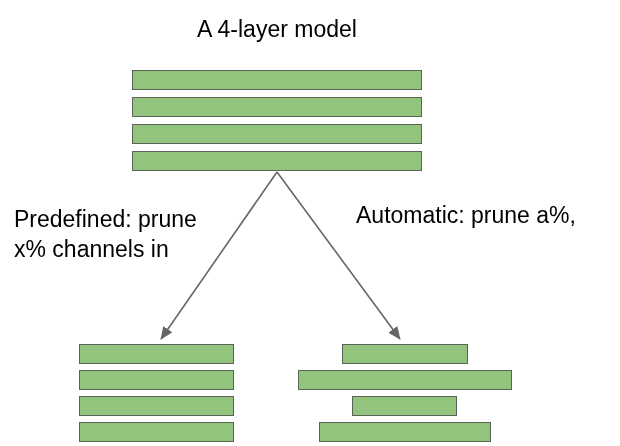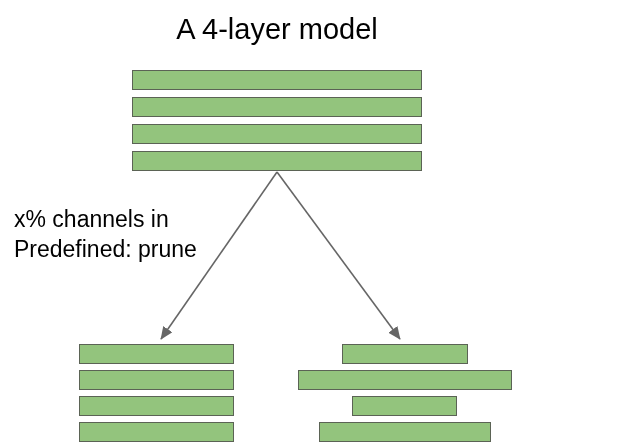--- a/index.html
+++ b/index.html
@@ -15,21 +15,21 @@
     font-family: "Liberation Sans", sans-serif;
     color: #000000;
     overflow: hidden;
   }
   .diagram-title {
     position: absolute;
     left: 132px;
     top: 14px;
     width: 290px;
     text-align: center;
-    font-size: 29px;
+    font-size: 23px;
     line-height: 30px;
     white-space: pre;
   }
   .branch-label {
     position: absolute;
     font-size: 23px;
     line-height: 30px;
   }
   .branch-label .label-line {
     white-space: pre;
@@ -69,25 +69,26 @@
     <defs>
       <marker id="arrowhead" markerWidth="9" markerHeight="8" refX="7.5" refY="3.5" orient="auto" markerUnits="strokeWidth">
         <path d="M0,0 L8,3.5 L0,7 z" fill="#666666"></path>
       </marker>
     </defs>
   <line x1="277" y1="172" x2="161" y2="339" stroke="#666666" stroke-width="1.6" marker-end="url(#arrowhead)"></line>
       <line x1="277" y1="172" x2="400" y2="339" stroke="#666666" stroke-width="1.6" marker-end="url(#arrowhead)"></line>
     </svg>
 
   <div class="branch-label" id="label-left">
+    <div class="label-line">Predefined: prune</div>
     <div class="label-line">x% channels in</div>
-    <div class="label-line">Predefined: prune</div>
   </div>
 
   <div class="branch-label" id="label-right">
+    <div class="label-line">Automatic: prune a%,</div>
   </div>
 
   <div>
       <div class="bar" style="left: 79px; top: 344px; width: 155px; height: 20px;"></div>
       <div class="bar" style="left: 79px; top: 370px; width: 155px; height: 20px;"></div>
       <div class="bar" style="left: 79px; top: 396px; width: 155px; height: 20px;"></div>
       <div class="bar" style="left: 79px; top: 422px; width: 155px; height: 20px;"></div>
     </div>
 
   <div>

